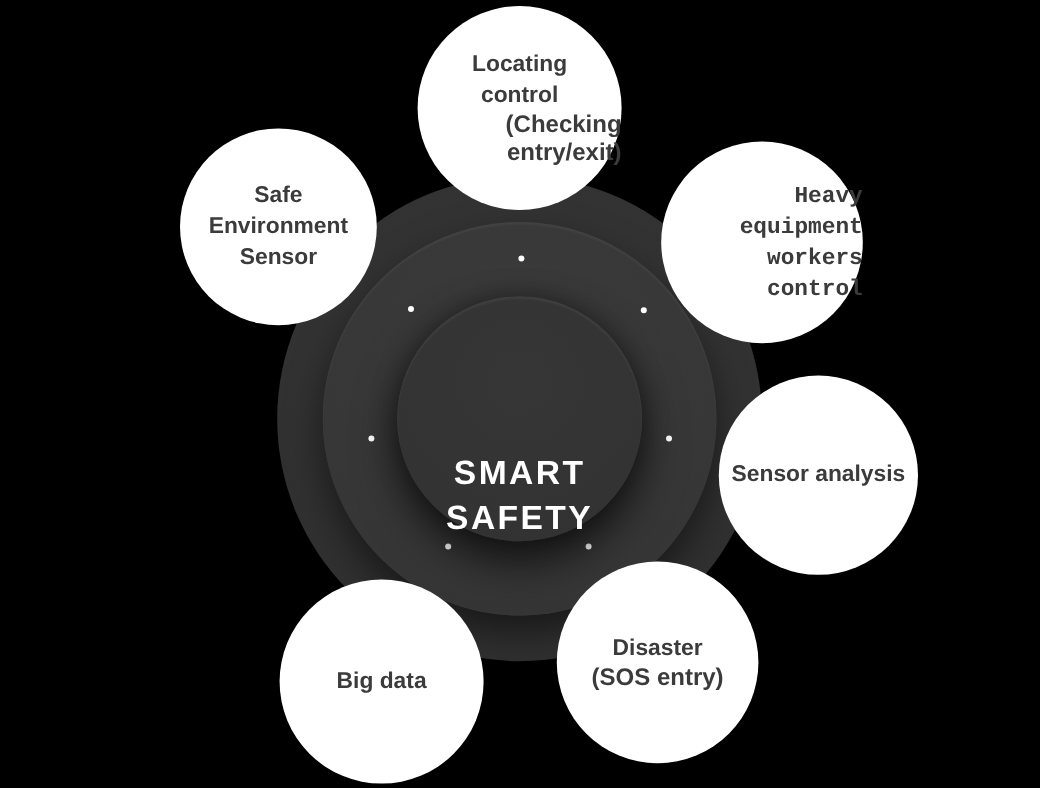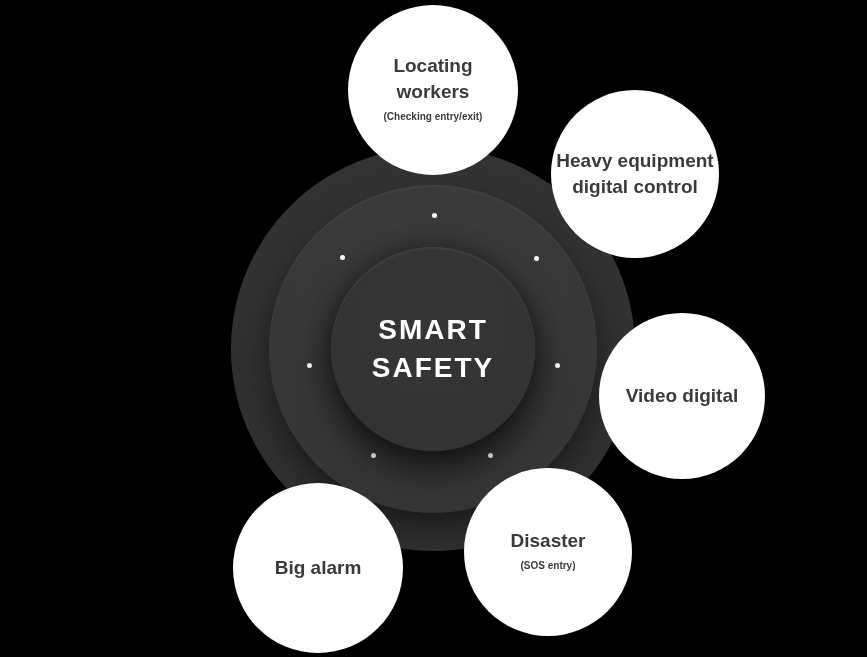--- a/index.html
+++ b/index.html
@@ -21,40 +21,40 @@
     border-radius:50%;
     background:radial-gradient(circle at 50% 30%, #3b3b3b 0%, #373737 60%, #343434 100%);
     box-shadow:0 14px 30px rgba(0,0,0,0.50), inset 0 2px 2px rgba(255,255,255,0.05);
   }
   .hub-core{
     position:absolute;left:331px;top:247px;width:204px;height:204px;
     border-radius:50%;
     background:radial-gradient(circle at 50% 35%, #363636 0%, #333333 70%, #303030 100%);
     box-shadow:0 18px 36px rgba(0,0,0,0.62), 0 0 22px rgba(0,0,0,0.35),
                inset 0 2px 2px rgba(255,255,255,0.06);
-    display:flex;flex-direction:column;align-items:center;justify-content:center;
+    display:flex;flex-direction:column;align-items:center;justify-content:flex-end;
     z-index:4;
   }
   .hub-title{
     color:#ffffff;font-size:28px;font-weight:bold;
     line-height:38px;letter-spacing:2px;text-align:center;
   }
   
   .dot{
     position:absolute;width:5px;height:5px;border-radius:50%;
     background:#ffffff;z-index:3;
   }
   
   .node{
     position:absolute;border-radius:50%;background:#ffffff;
     display:flex;flex-direction:column;align-items:center;justify-content:center;
     text-align:right;color:#3b3b3b;z-index:5;
   }
   .node .main{font-size:19px;font-weight:bold;line-height:26px;}
-  .node .sub{font-size:10px;font-weight:bold;line-height:23px;}
+  .node .sub{font-size:20px;font-weight:bold;line-height:23px;}
 </style>
 </head>
 <body>
 
 <div class="stage">
 
   <div class="hub-outer"></div>
   <div class="hub-middle"></div>
 
   <div class="dot" style="left:432px;top:213px;"></div>
@@ -65,37 +65,42 @@
   <div class="dot" style="left:371px;top:453px;"></div>
   <div class="dot" style="left:488px;top:453px;"></div>
 
   <div class="hub-core">
     <div class="hub-title">SMART</div>
     <div class="hub-title">SAFETY</div>
   </div>
 
   <div class="node" style="left:348px;top:5px;width:170px;height:170px;">
     <div class="main">Locating</div>
-    <div class="main">workers</div>
+    <div class="main">control</div>
     <div class="sub">(Checking entry/exit)</div>
   </div>
 
+  <div class="node" style="left:150px;top:107px;width:164px;height:164px;">
+    <div class="main">Safe</div>
+    <div class="main">Environment</div>
+    <div class="main">Sensor</div>
+  </div>
 
-  <div class="node" style="left:551px;top:90px;width:168px;height:168px;">
+  <div class="node" style="left:551px;top:118px;width:168px;height:168px;font-family:Liberation Mono, monospace;">
     <div class="main">Heavy equipment</div>
-    <div class="main">digital control</div>
+    <div class="main">workers control</div>
   </div>
 
 
   <div class="node" style="left:599px;top:313px;width:166px;height:166px;">
-    <div class="main">Video digital</div>
+    <div class="main">Sensor analysis</div>
   </div>
 
   <div class="node" style="left:233px;top:483px;width:170px;height:170px;">
-    <div class="main">Big alarm</div>
+    <div class="main">Big data</div>
   </div>
 
   <div class="node" style="left:464px;top:468px;width:168px;height:168px;">
     <div class="main">Disaster</div>
     <div class="sub">(SOS entry)</div>
   </div>
 
 </div>
 
 </body></html>

